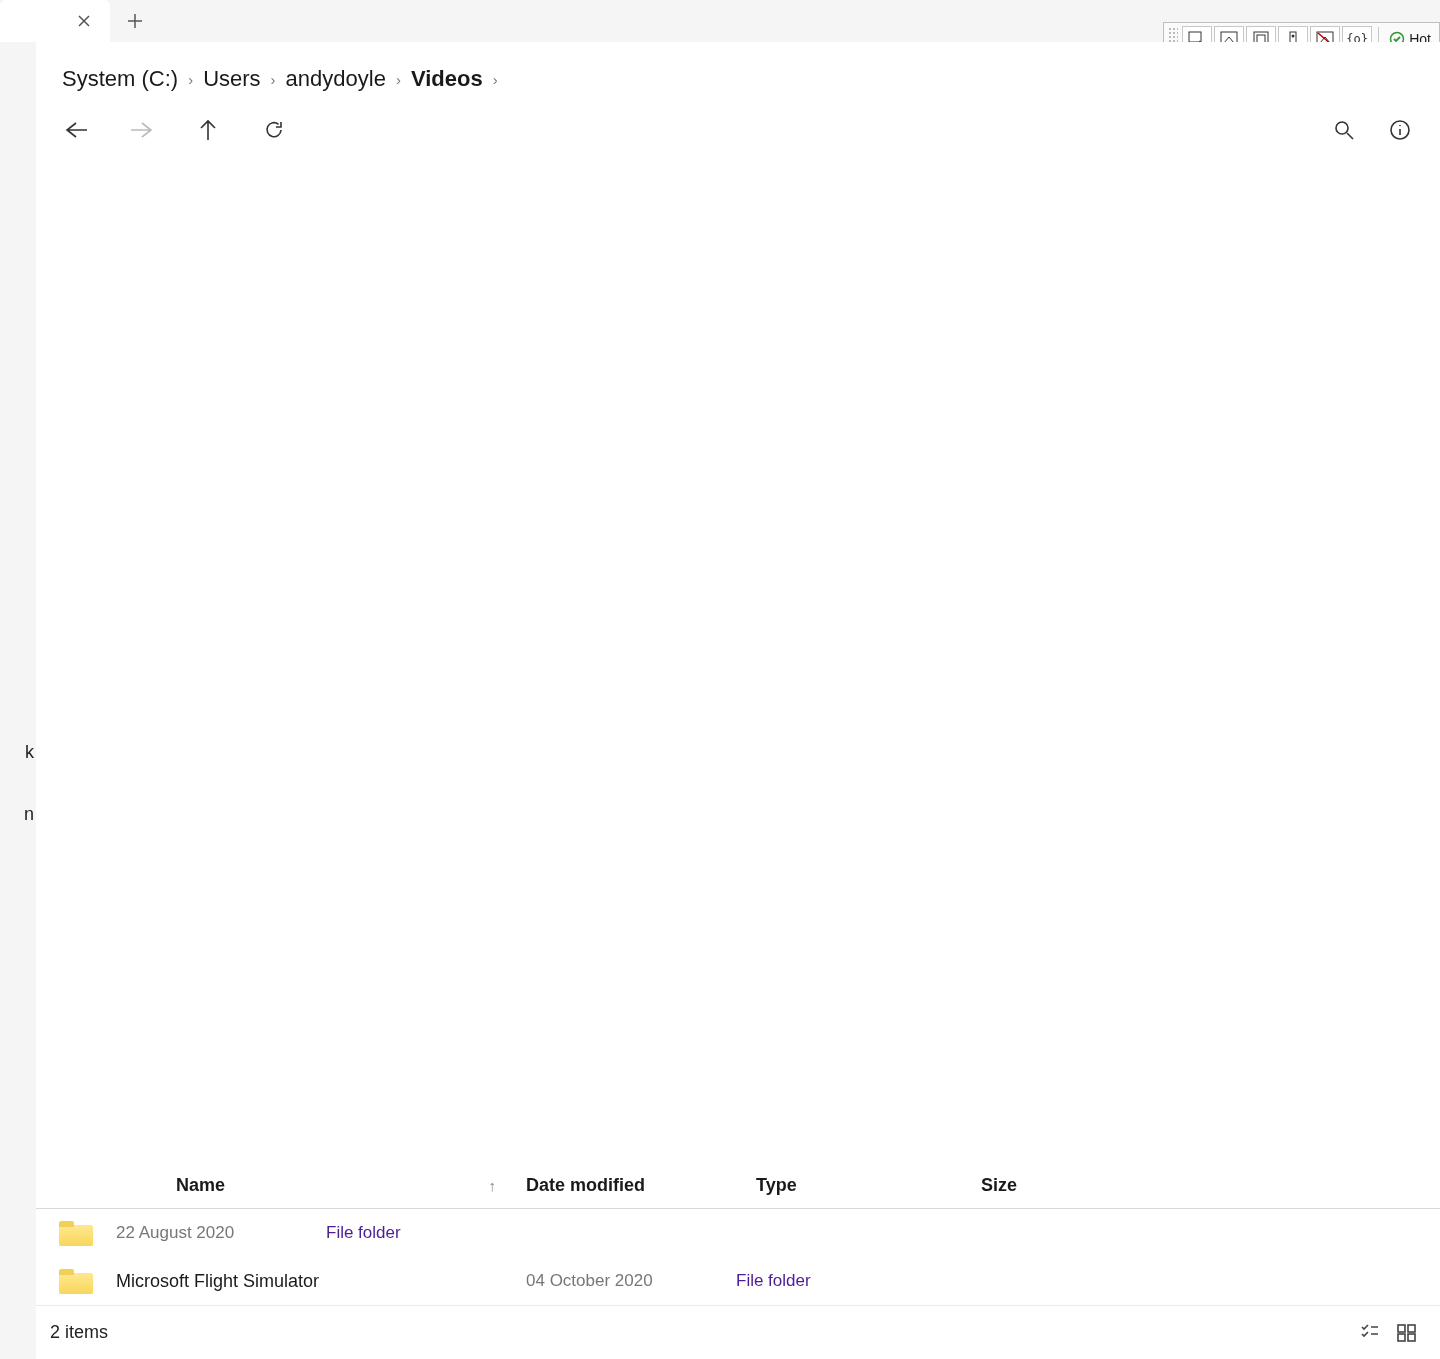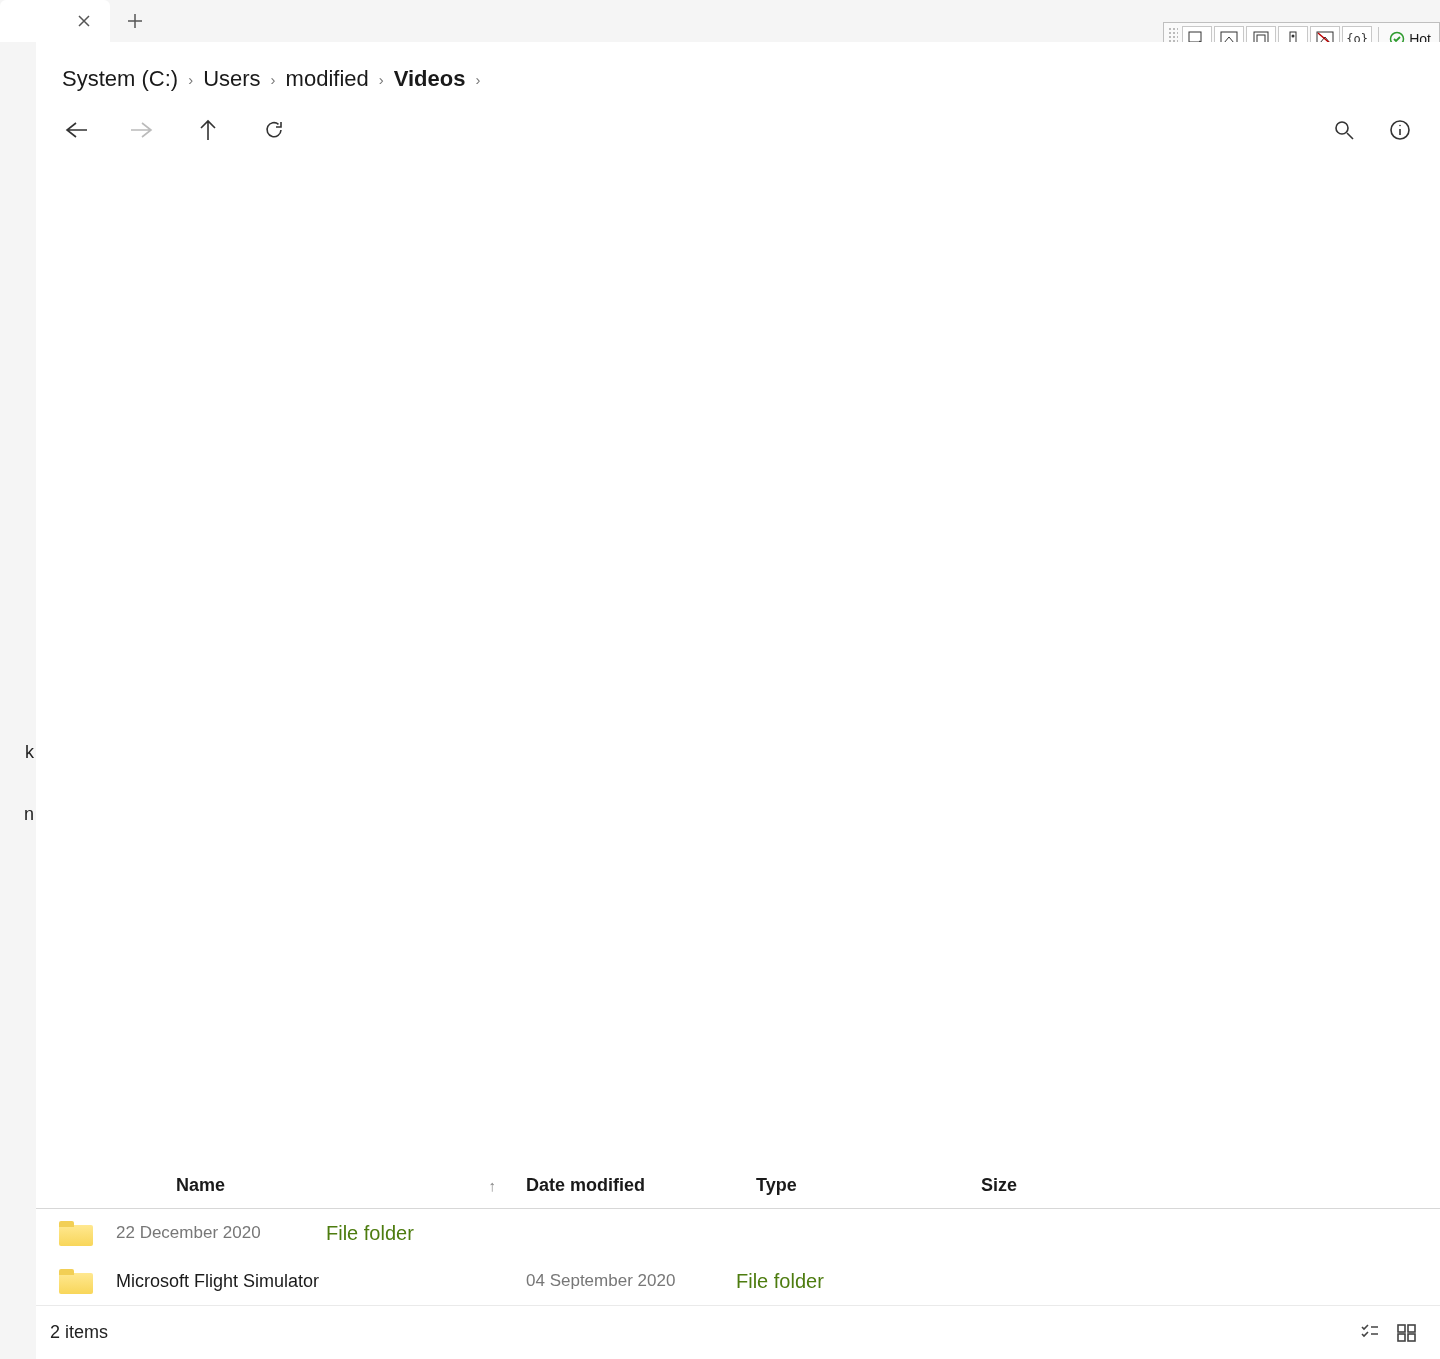--- a/index.html
+++ b/index.html
@@ -197,21 +197,21 @@
   .folder-glyph::after {
     content: "";
     position: absolute;
     left: 0; top: 0;
     width: 15px; height: 6px;
     background: #f2cf55;
     border-radius: 2px 2px 0 0;
   }
   .cell-name { width: 410px; padding-left: 0; }
   .cell-date { width: 210px; color: #777; font-size: 17px; }
-  .cell-type { width: 225px; color: #4d7c0f; font-size: 20px; }
+  .cell-type { width: 225px; color: #4c1d95; font-size: 17px; }
   .cell-size { flex: 1; color: #777; font-size: 17px; }
 
   .sort-arrow { color: #888; font-size: 15px; }
 
   
   .statusbar {
     height: 54px;
     display: flex;
     align-items: center;
     padding: 0 14px;
@@ -301,21 +301,21 @@
     <span class="sidebar-text" style="top:762px;">n</span>
   </div>
 
   <div class="main">
 
     <div class="breadrow">
       <span class="seg">System (C:)</span>
       <span class="chev">›</span>
       <span class="seg">Users</span>
       <span class="chev">›</span>
-      <span class="seg">modified</span>
+      <span class="seg">andydoyle</span>
       <span class="chev">›</span>
       <span class="seg current">Videos</span>
       <span class="chev">›</span>
     </div>
 
     <div class="navrow">
       <div class="navbtn">
         <svg width="26" height="20" viewBox="0 0 26 20">
             <path d="M13 3 L4 10 L13 17 M4 10 H24"></path>
           </svg>
@@ -362,31 +362,31 @@
         </div>
         <div class="col-date">Date modified</div>
         <div class="col-type">Type</div>
         <div class="col-size">Size</div>
       </div>
 
       <div class="table-row">
         <div class="folder-icon">
             <div class="folder-glyph"></div>
           </div>
-        <div class="cell-date">22 December 2020</div>
+        <div class="cell-date">22 August 2020</div>
         <div class="cell-type">File folder</div>
         <div class="cell-size"></div>
       </div>
 
       <div class="table-row">
         <div class="folder-icon">
             <div class="folder-glyph"></div>
           </div>
         <div class="cell-name">Microsoft Flight Simulator</div>
-        <div class="cell-date">04 September 2020</div>
+        <div class="cell-date">04 October 2020</div>
         <div class="cell-type">File folder</div>
         <div class="cell-size"></div>
       </div>
     </div>
 
     <div class="statusbar">
       <span>2 items</span>
       <div class="spacer"></div>
       <div class="view-toggle">
         <svg width="20" height="18" viewBox="0 0 20 18" stroke="#444" fill="none" stroke-width="1.6">

